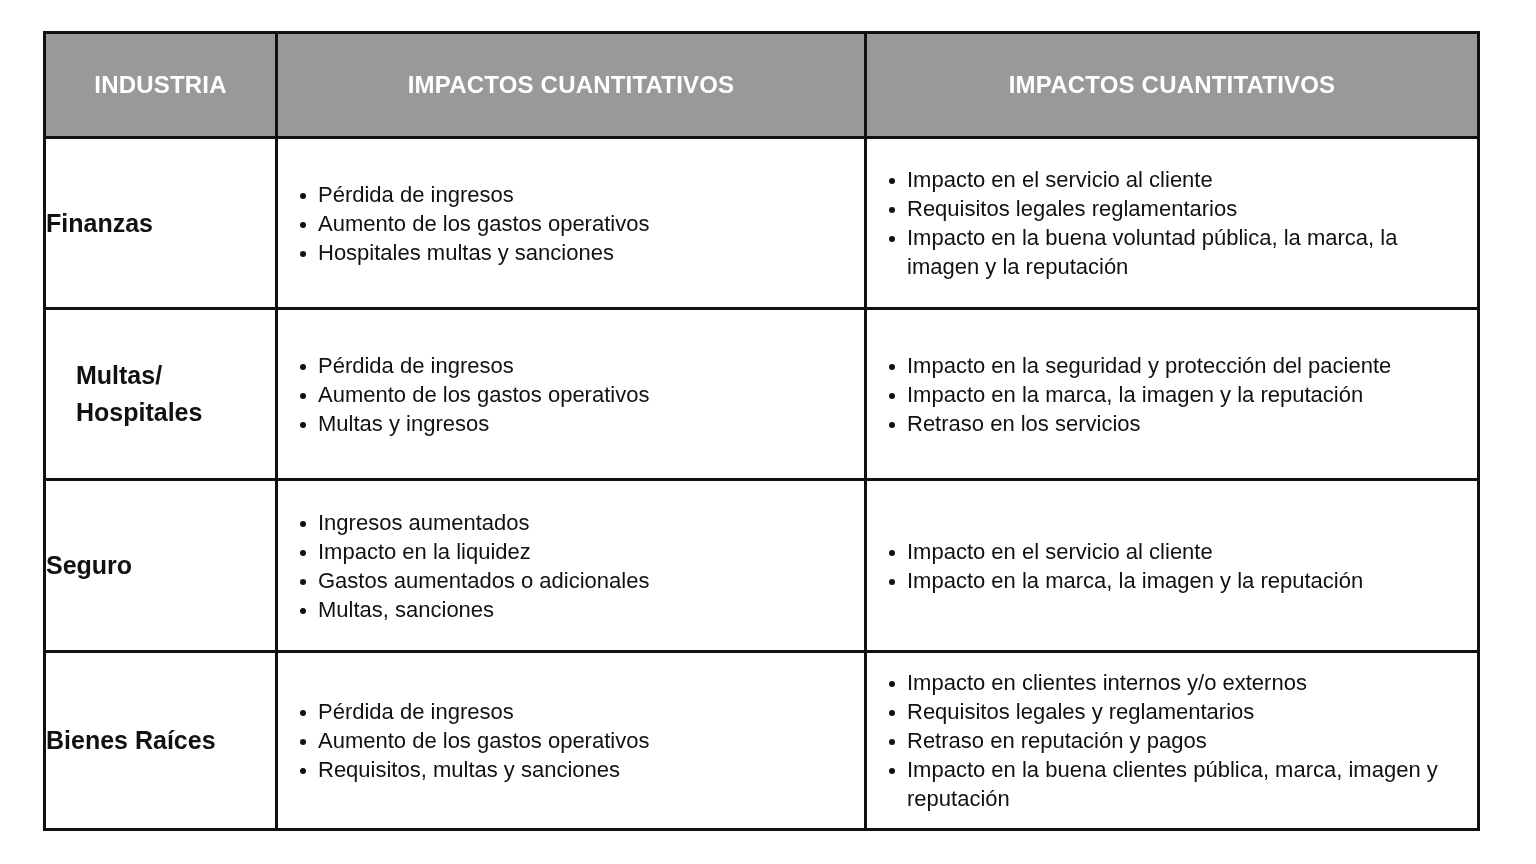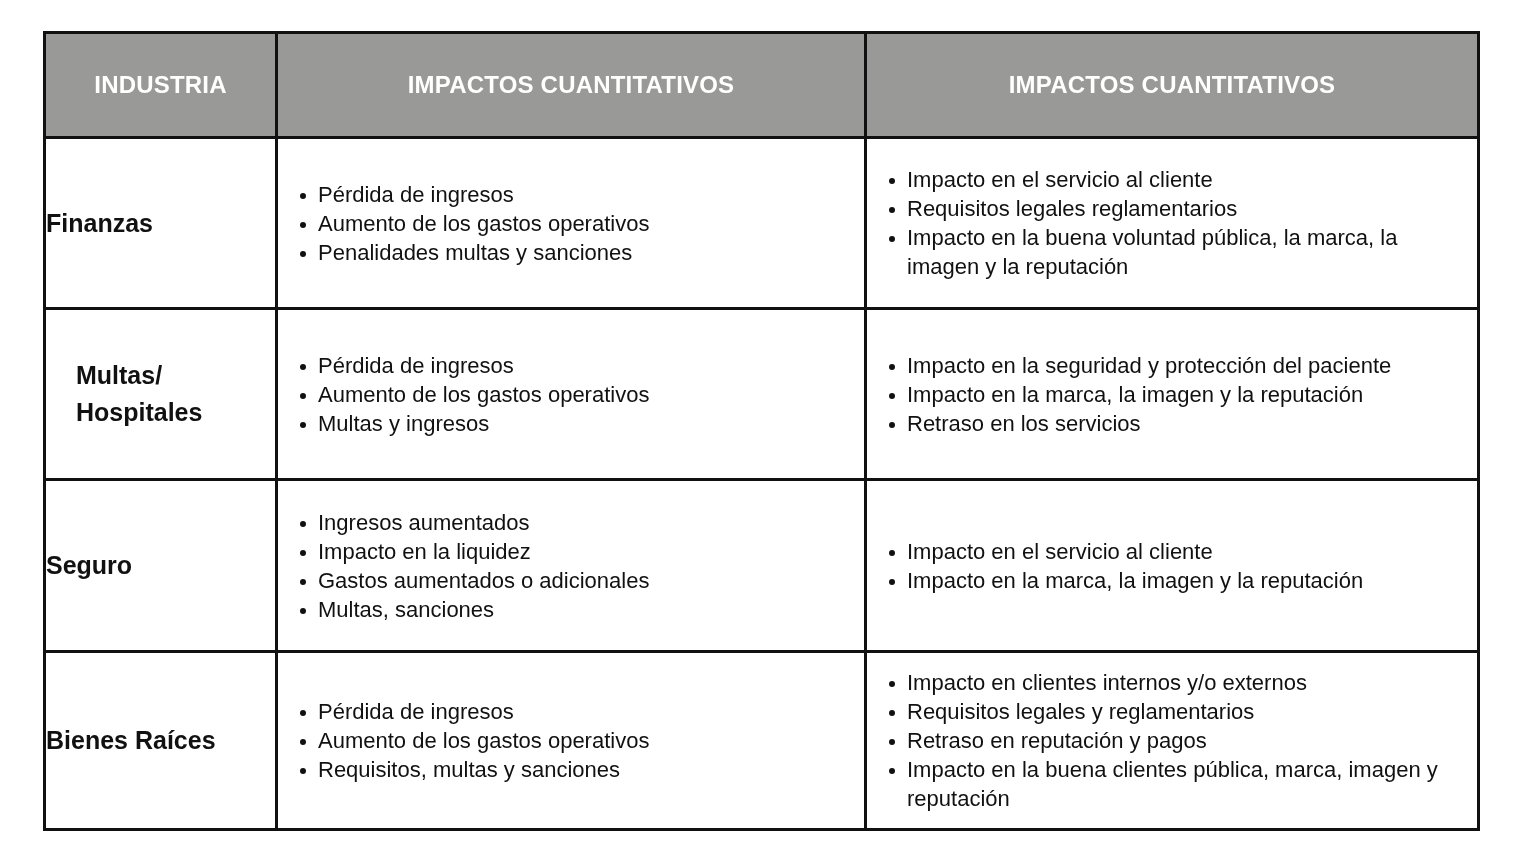--- a/index.html
+++ b/index.html
@@ -34,21 +34,21 @@
       <th>IMPACTOS CUANTITATIVOS</th>
     </tr>
   </thead>
   <tbody>
     <tr class="row">
       <td class="ind">Finanzas</td>
       <td class="list">
         <ul>
           <li>Pérdida de ingresos</li>
           <li>Aumento de los gastos operativos</li>
-          <li>Penalidades multas y sanciones</li>
+          <li>Hospitales multas y sanciones</li>
         </ul>
       </td>
       <td class="list">
         <ul>
           <li>Impacto en el servicio al cliente</li>
           <li>Requisitos legales reglamentarios</li>
           <li style="padding-right:14px">Impacto en la buena voluntad pública, la marca, la imagen y la reputación</li>
         </ul>
       </td>
     </tr>

